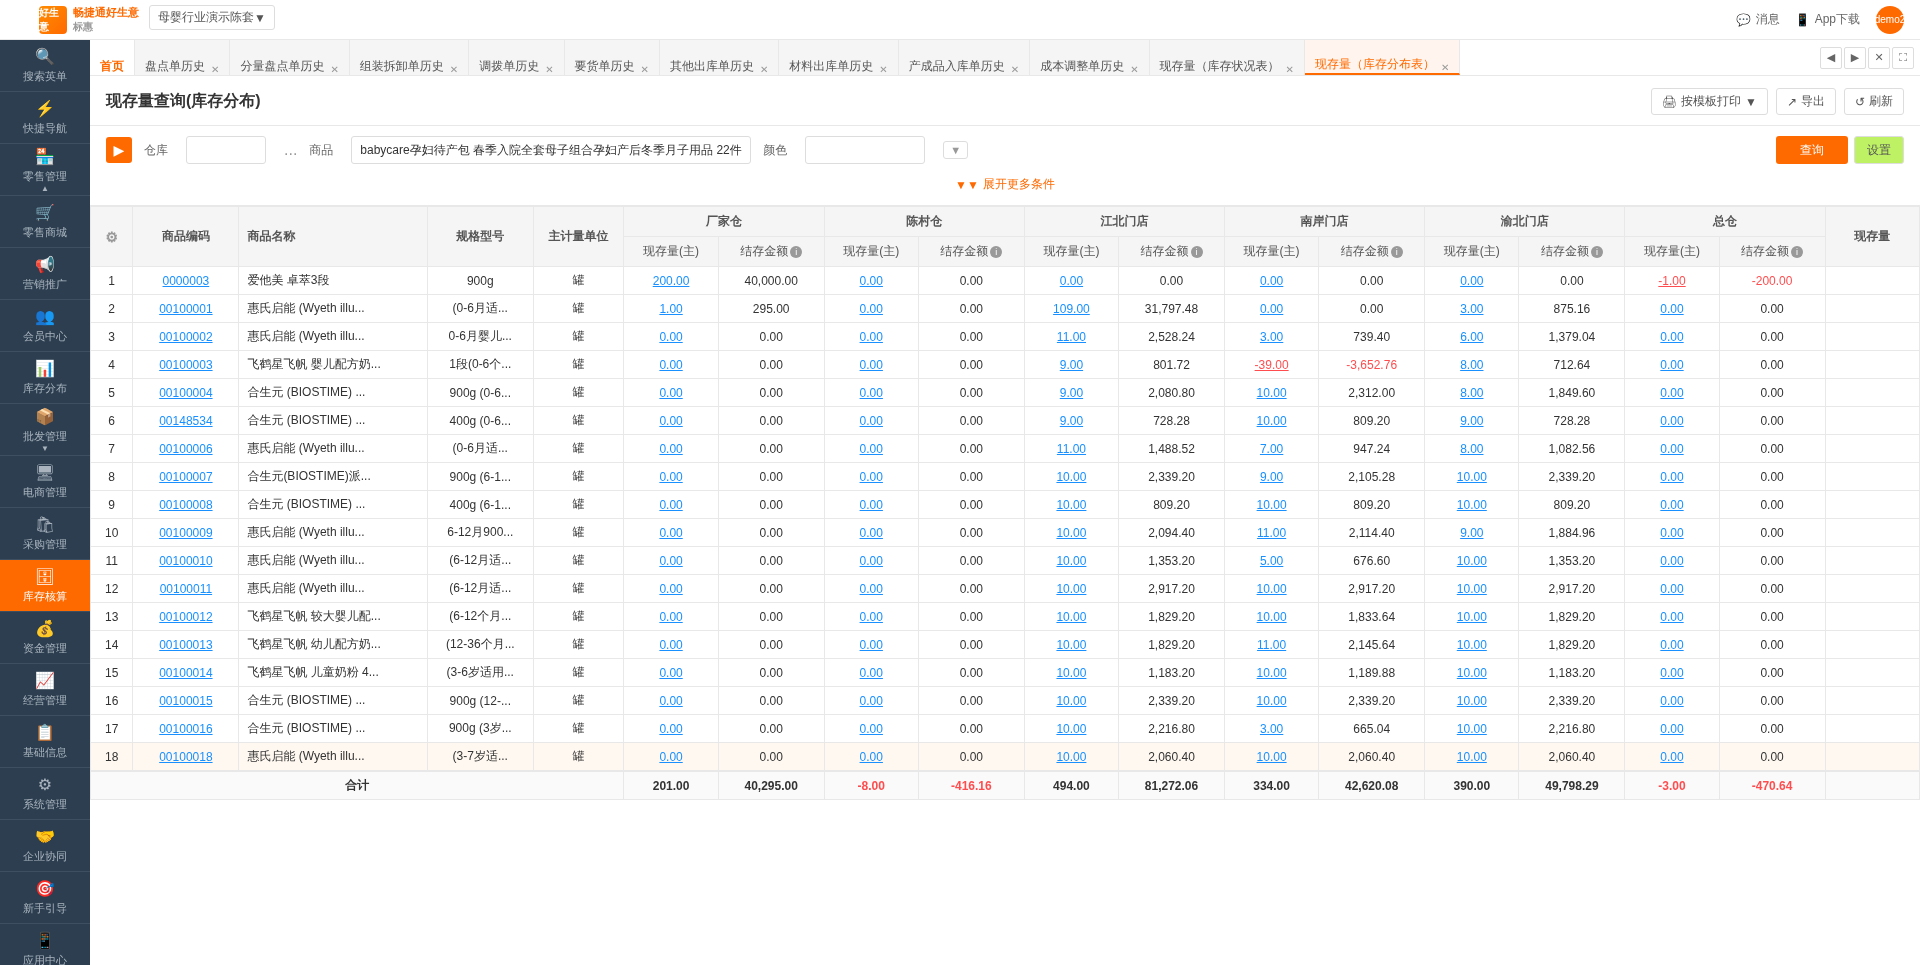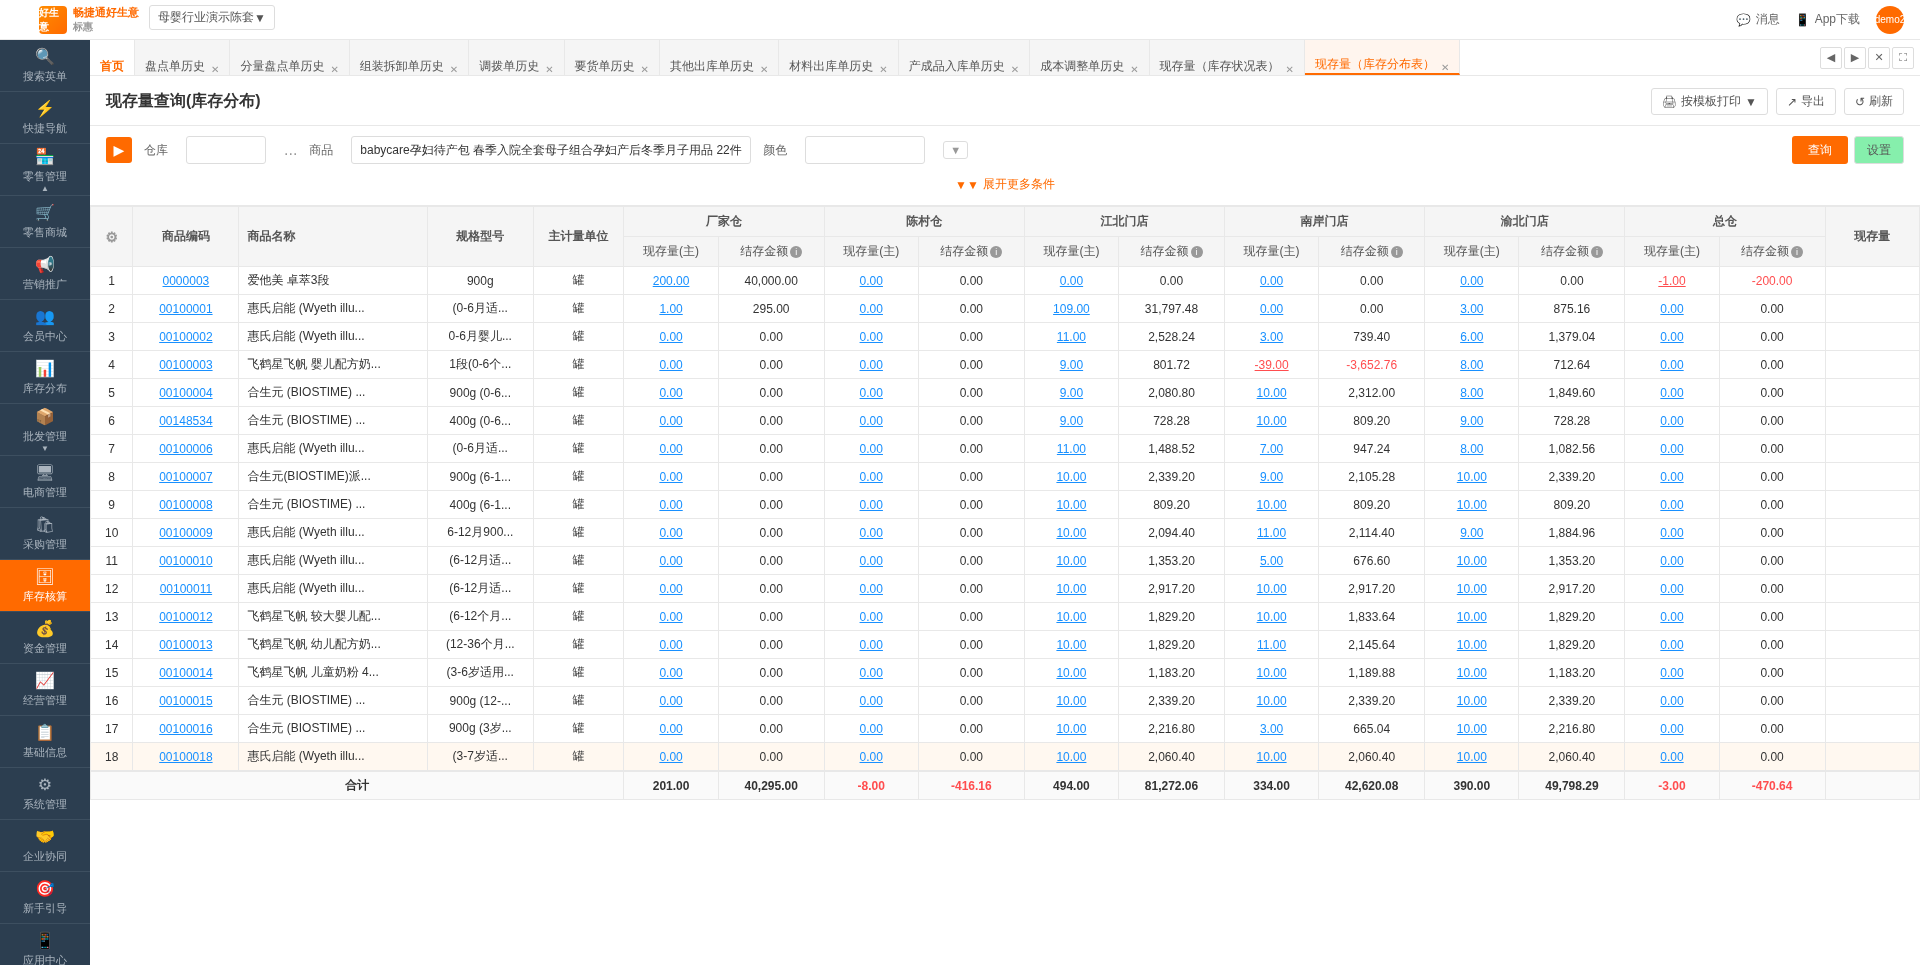--- a/index.html
+++ b/index.html
@@ -180,28 +180,28 @@
     .filter-dots {
       color: #999; font-size: 16px; cursor: pointer;
     }
     .filter-expand {
       display: flex; align-items: center; gap: 4px;
       color: #ff6a00; cursor: pointer; font-size: 12px;
       margin-top: 6px;
     }
 
     .btn-search {
-      height: 28px; padding: 0 16px;
+      height: 28px; padding: 0 24px;
       background: #ff6a00; color: #fff;
       border: none; border-radius: 3px;
       cursor: pointer; font-size: 12px;
     }
     .btn-settings {
       height: 28px; padding: 0 12px;
-      background: #86efac; color: #555;
+      background: #bef264; color: #555;
       border: 1px solid #ddd; border-radius: 3px;
       cursor: pointer; font-size: 12px;
     }
 
     
     .table-area {
       flex: 1; overflow: auto;
       background: #fff;
       margin: 0;
     }

